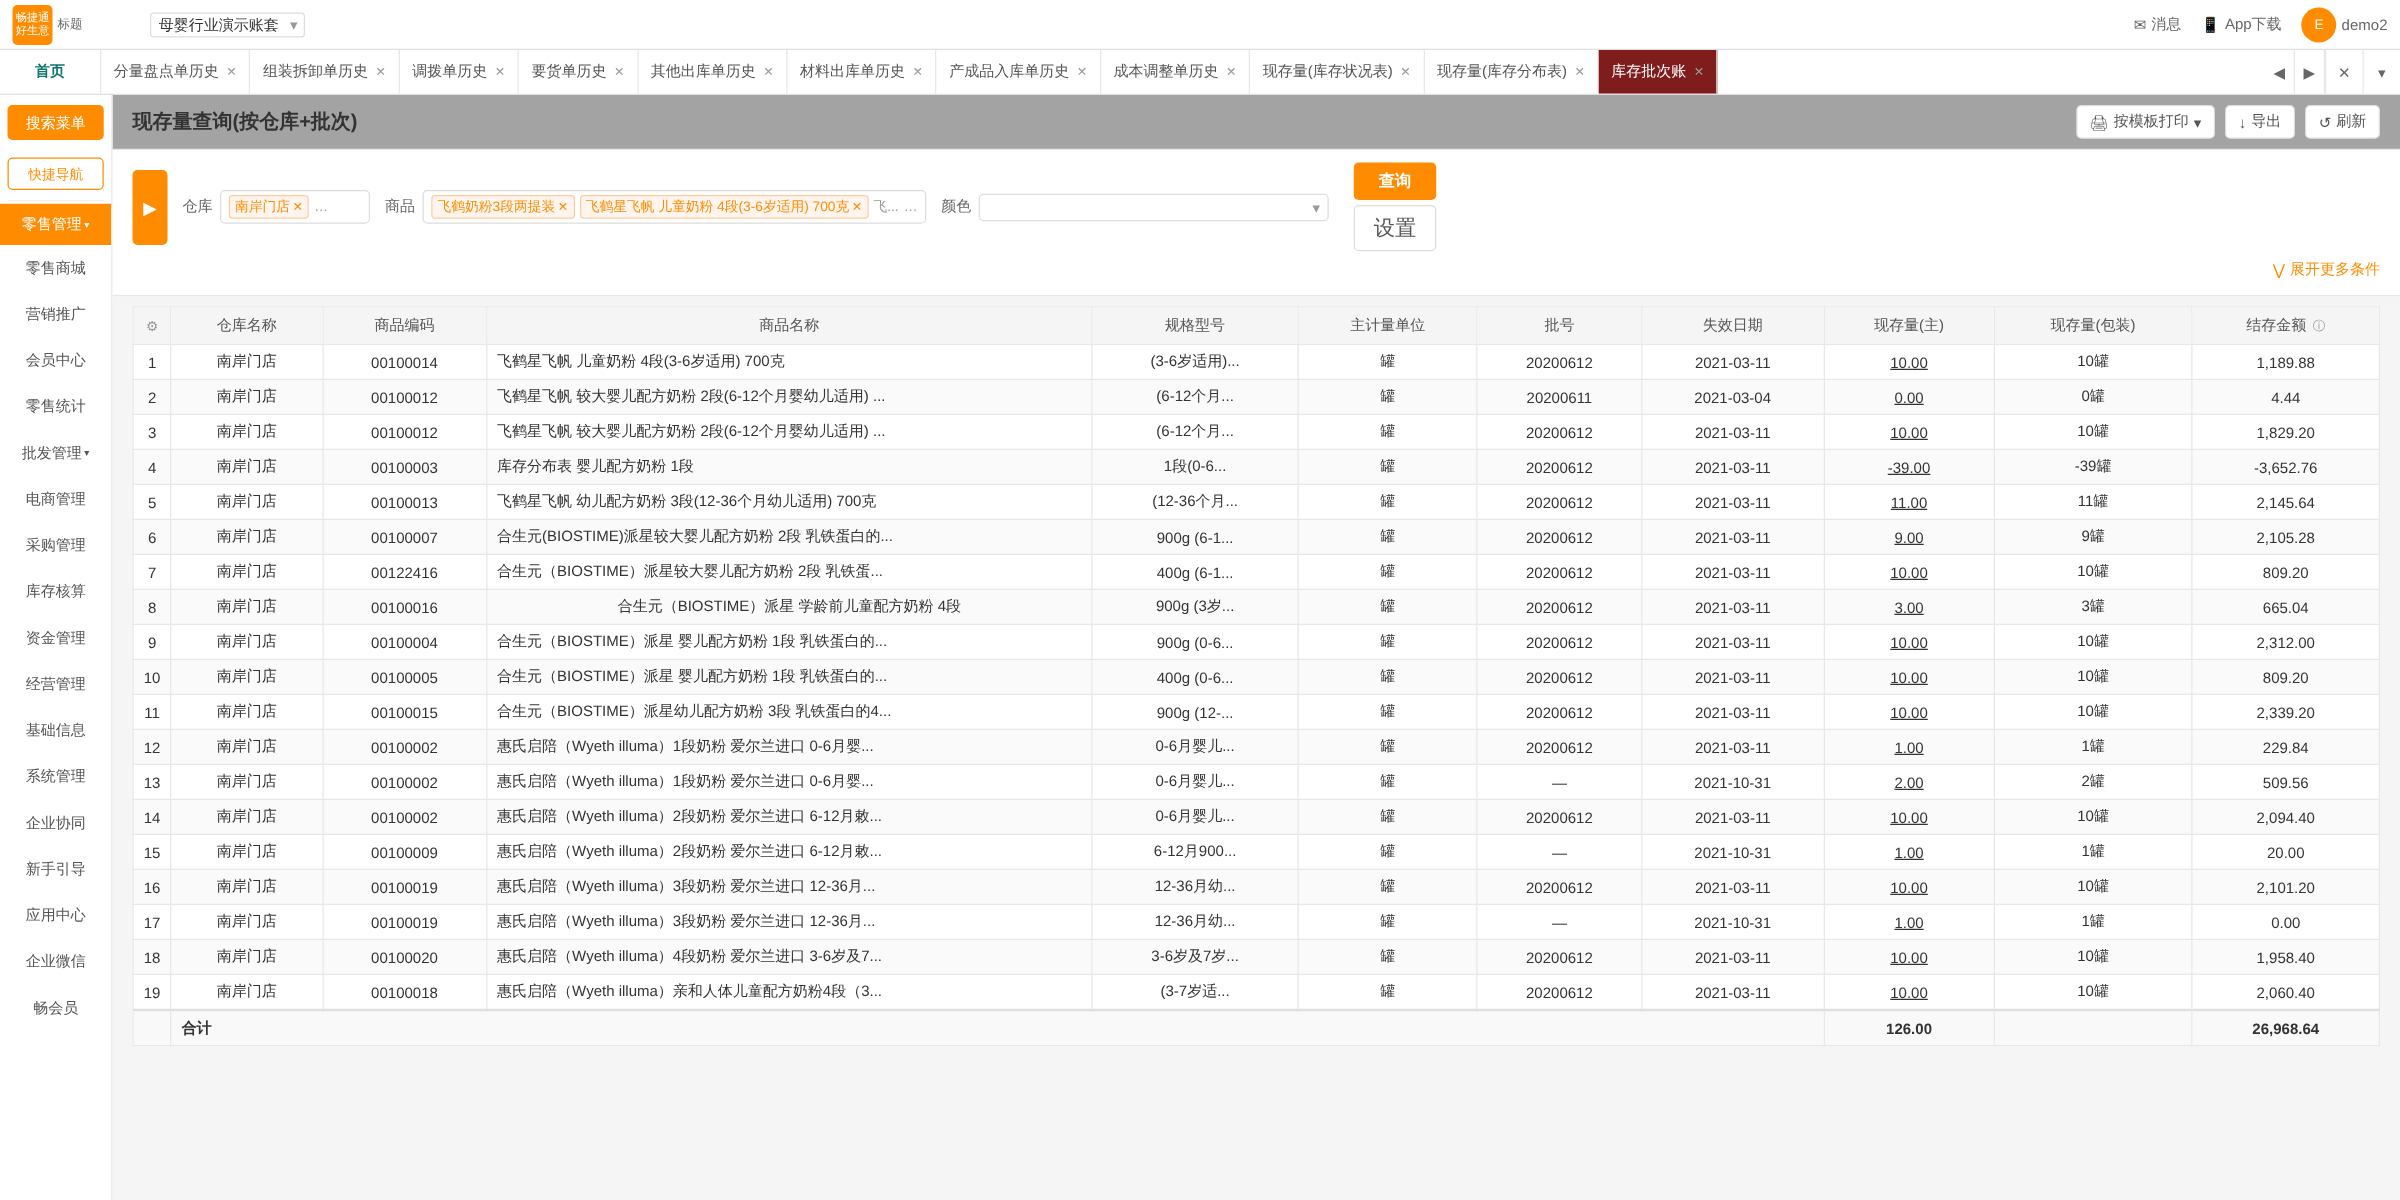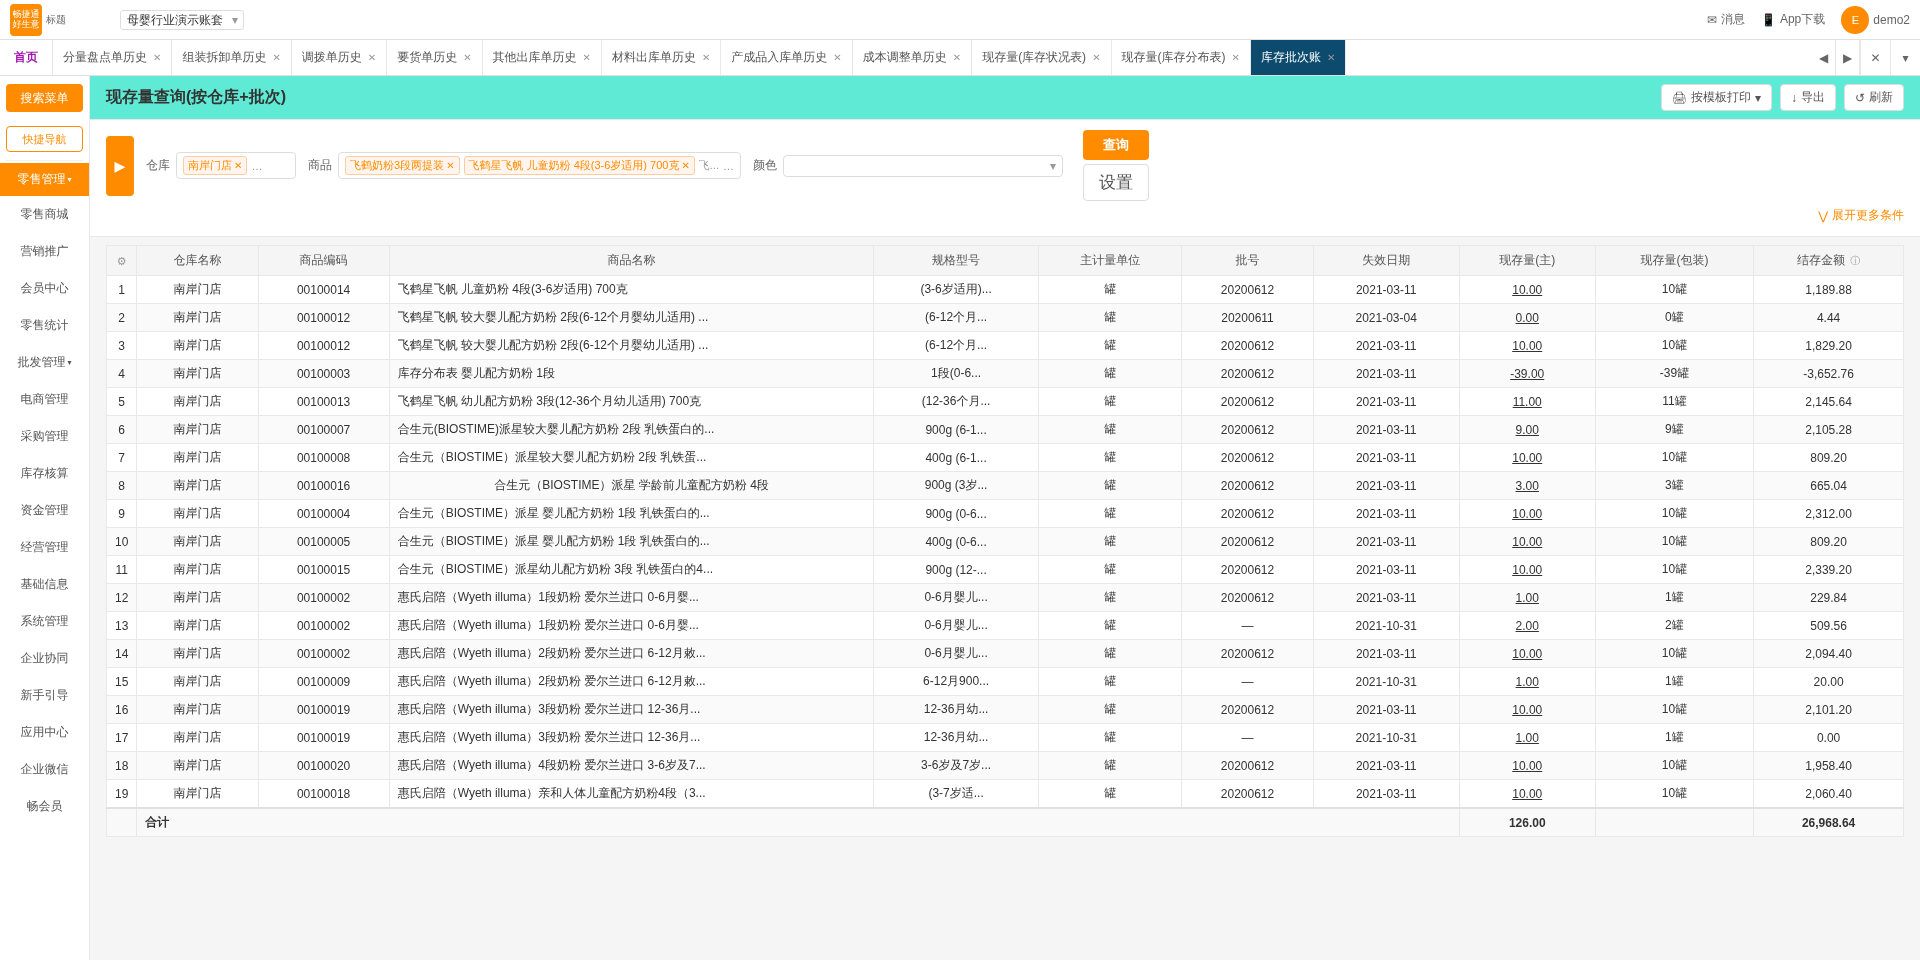--- a/index.html
+++ b/index.html
@@ -13,22 +13,22 @@
     .industry-select { margin-left: 10px; border: 1px solid #ddd; border-radius: 3px; padding: 2px 20px 2px 6px; font-size: 12px; color: #333; background: #fff; cursor: pointer; appearance: none; position: relative; }
     .industry-wrapper { position: relative; display: inline-block; margin-left: 10px; }
     .industry-wrapper::after { content: '▾'; position: absolute; right: 6px; top: 50%; transform: translateY(-50%); color: #999; pointer-events: none; }
     .top-bar-right { margin-left: auto; display: flex; align-items: center; gap: 16px; }
     .top-bar-btn { display: flex; align-items: center; gap: 4px; color: #666; cursor: pointer; font-size: 12px; }
     .avatar { width: 28px; height: 28px; border-radius: 50%; background: #ff8c00; display: flex; align-items: center; justify-content: center; color: #fff; font-size: 11px; }
 
     
     .tab-bar { height: 36px; background: #fff; border-bottom: 1px solid #e0e0e0; display: flex; align-items: stretch; overflow: hidden; }
     .tab-item { display: flex; align-items: center; padding: 0 10px; font-size: 12px; color: #555; cursor: pointer; border-right: 1px solid #e8e8e8; white-space: nowrap; gap: 4px; }
-    .tab-item.active { color: #fff; background: #0c4a6e; }
-    .tab-item.home { color: #a21caf; font-weight: bold; padding: 0 14px; }
+    .tab-item.active { color: #fff; background: #7f1d1d; }
+    .tab-item.home { color: #0f766e; font-weight: bold; padding: 0 28px; }
     .tab-close { color: #999; font-size: 10px; margin-left: 2px; }
     .tab-nav-btn { width: 24px; display: flex; align-items: center; justify-content: center; cursor: pointer; color: #666; border-right: 1px solid #e8e8e8; }
     .tab-end-btns { display: flex; align-items: stretch; margin-left: auto; }
     .tab-end-btn { width: 30px; display: flex; align-items: center; justify-content: center; cursor: pointer; color: #666; border-left: 1px solid #e8e8e8; }
 
     
     .main-layout { display: flex; height: calc(960px - 40px - 36px); }
 
     
     .sidebar { width: 90px; background: #fff; border-right: 1px solid #e8e8e8; display: flex; flex-direction: column; overflow-y: auto; }
@@ -39,21 +39,21 @@
     .sidebar-divider { height: 1px; background: #f0f0f0; margin: 2px 6px; }
     .sidebar-item { padding: 8px 4px; text-align: center; cursor: pointer; font-size: 12px; color: #555; border-radius: 4px; margin: 2px 4px; }
     .sidebar-item.active { background: #ff8c00; color: #fff; border-radius: 0; margin: 0; padding: 8px 4px; }
     .sidebar-item.has-arrow { display: flex; align-items: center; justify-content: center; gap: 2px; }
     .sidebar-arrow { font-size: 8px; }
 
     
     .content { flex: 1; display: flex; flex-direction: column; overflow: hidden; background: #f5f5f5; }
 
     
-    .page-header { background: #5eead4; padding: 8px 16px; border-bottom: 1px solid #e8e8e8; display: flex; align-items: center; justify-content: space-between; }
+    .page-header { background: #a3a3a3; padding: 8px 16px; border-bottom: 1px solid #e8e8e8; display: flex; align-items: center; justify-content: space-between; }
     .page-title { font-size: 16px; font-weight: bold; color: #333; }
     .page-header-actions { display: flex; align-items: center; gap: 8px; }
     .btn-print { display: flex; align-items: center; gap: 4px; padding: 4px 10px; border: 1px solid #ddd; border-radius: 4px; background: #fff; cursor: pointer; font-size: 12px; color: #555; }
     .btn-export { display: flex; align-items: center; gap: 4px; padding: 4px 10px; border: 1px solid #ddd; border-radius: 4px; background: #fff; cursor: pointer; font-size: 12px; color: #555; }
     .btn-refresh { display: flex; align-items: center; gap: 4px; padding: 4px 10px; border: 1px solid #ddd; border-radius: 4px; background: #fff; cursor: pointer; font-size: 12px; color: #555; }
 
     
     .filter-area { background: #fff; padding: 10px 16px; border-bottom: 1px solid #e8e8e8; }
     .filter-row { display: flex; align-items: center; gap: 12px; flex-wrap: nowrap; }
     .filter-group { display: flex; align-items: center; gap: 6px; }
@@ -411,21 +411,21 @@
     <td>罐</td>
     <td>20200612</td>
     <td>2021-03-11</td>
     <td class="link-val">9.00</td>
     <td class="">9罐</td>
     <td class="">2,105.28</td>
   </tr>
             <tr>
     <td class="row-num">7</td>
     <td>南岸门店</td>
-    <td>00100008</td>
+    <td>00122416</td>
     <td style="text-align:left;max-width:260px;overflow:hidden;text-overflow:ellipsis;">合生元（BIOSTIME）派星较大婴儿配方奶粉 2段 乳铁蛋...</td>
     <td>400g (6-1...</td>
     <td>罐</td>
     <td>20200612</td>
     <td>2021-03-11</td>
     <td class="link-val">10.00</td>
     <td class="">10罐</td>
     <td class="">809.20</td>
   </tr>
             <tr class="alt">

